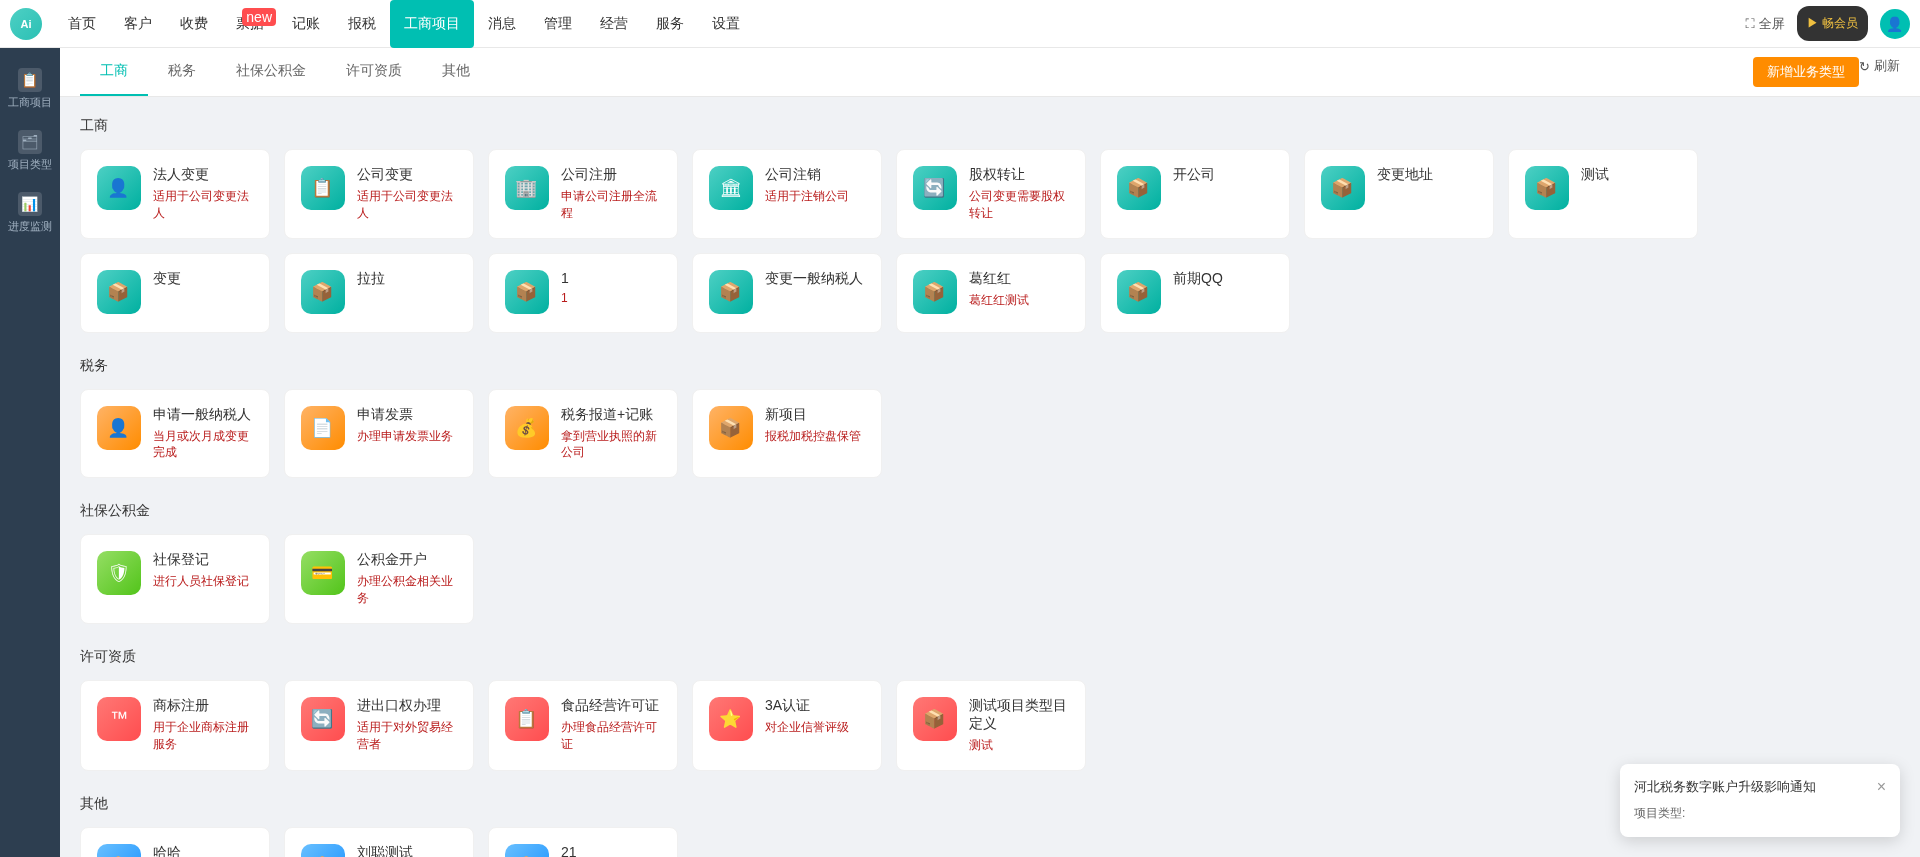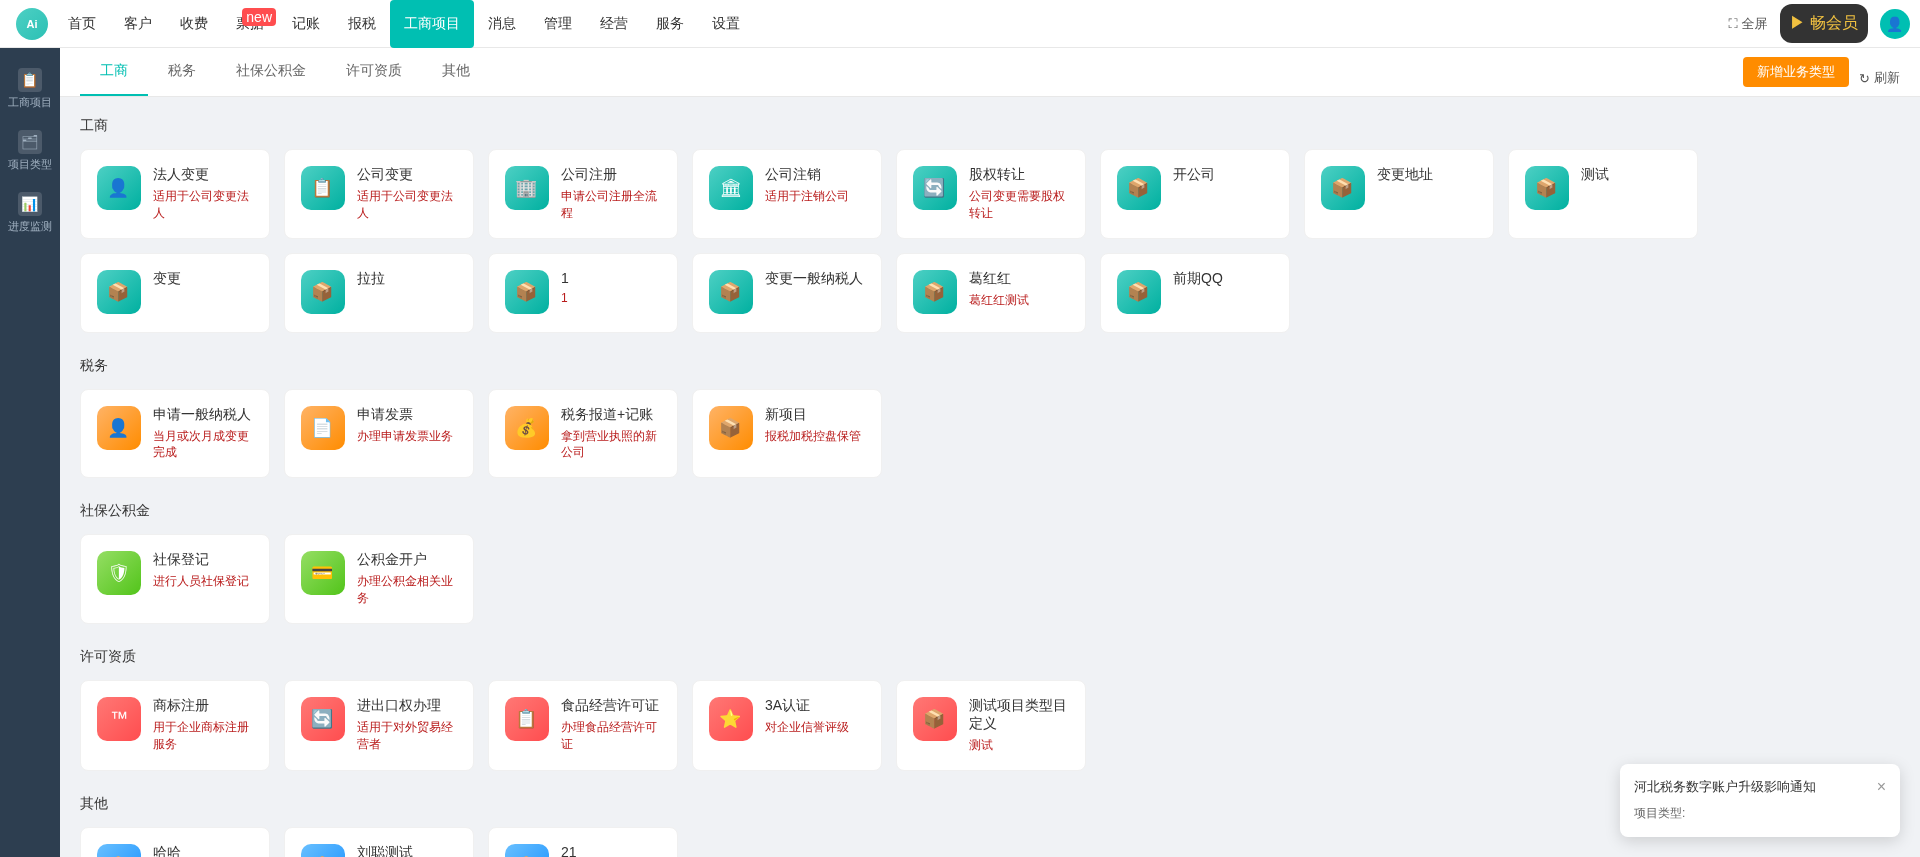--- a/index.html
+++ b/index.html
@@ -1,44 +1,44 @@
 <!DOCTYPE html>
 <html><head>
   <meta charset="utf-8">
   <style>
     * { box-sizing: border-box; margin: 0; padding: 0; }
     body { font-family: "Microsoft YaHei", "PingFang SC", sans-serif; background: #f5f5f5; font-size: 13px; color: #333; overflow-x: hidden; }
 
     
     .top-nav { background: #fff; height: 48px; display: flex; align-items: center; border-bottom: 1px solid #e8e8e8; padding: 0 10px; position: fixed; top: 0; left: 0; right: 0; z-index: 100; }
-    .top-nav-logo { width: 44px; height: 44px; display: flex; align-items: center; justify-content: center; }
+    .top-nav-logo { width: 44px; height: 44px; display: flex; align-items: center; }
     .logo-circle { width: 32px; height: 32px; border-radius: 50%; background: linear-gradient(135deg, #4dd0c4, #2bc0b4); display: flex; align-items: center; justify-content: center; }
     .logo-inner { color: #fff; font-size: 11px; font-weight: bold; }
     .nav-items { display: flex; align-items: center; flex: 1; }
     .nav-item { padding: 16px 14px; height: 48px; display: flex; align-items: center; cursor: pointer; font-size: 14px; color: #333; position: relative; }
     .nav-item.active { background: #00bfb2; color: #fff; border-radius: 4px; }
     .nav-badge { background: #ff4d4f; color: #fff; font-size: 14px; padding: 1px 4px; border-radius: 4px; position: absolute; top: 8px; right: 2px; }
     .nav-right { display: flex; align-items: center; gap: 12px; }
     .nav-right-btn { display: flex; align-items: center; gap: 4px; font-size: 13px; color: #555; cursor: pointer; }
-    .vip-btn { background: #333; color: #f0c040; padding: 9px 10px; border-radius: 12px; font-size: 16px; cursor: pointer; }
+    .vip-btn { background: #333; color: #f0c040; padding: 9px 10px; border-radius: 12px; font-size: 12px; cursor: pointer; }
     .avatar { width: 30px; height: 30px; border-radius: 50%; background: #00bfb2; display: flex; align-items: center; justify-content: center; color: #fff; font-size: 14px; cursor: pointer; }
 
     
     .sidebar { position: fixed; top: 48px; left: 0; width: 60px; height: calc(100vh - 48px); background: #2d3e50; display: flex; flex-direction: column; align-items: center; padding-top: 10px; z-index: 99; }
     .sidebar-item { width: 100%; display: flex; flex-direction: column; align-items: center; padding: 10px 0; cursor: pointer; color: #a0b0c0; font-size: 11px; gap: 3px; }
     .sidebar-icon { width: 24px; height: 24px; background: rgba(255,255,255,0.15); border-radius: 4px; display: flex; align-items: center; justify-content: center; font-size: 14px; }
 
     
     .main-content { margin-top: 48px; margin-left: 60px; background: #f0f2f5; min-height: calc(100vh - 48px); }
 
     
     .tab-bar { background: #fff; padding: 0 20px; border-bottom: 1px solid #e8e8e8; display: flex; align-items: center; }
     .tab-item { padding: 14px 20px; cursor: pointer; font-size: 14px; color: #666; border-bottom: 2px solid transparent; }
     .tab-item.active { color: #00bfb2; border-bottom-color: #00bfb2; font-weight: 500; }
-    .tab-actions { margin-left: auto; display: flex; align-items: flex-end; gap: 10px; }
+    .tab-actions { margin-left: auto; display: flex; align-items: flex-start; }
     .btn-add { background: #ff8c00; color: #fff; border: none; padding: 6px 14px; border-radius: 4px; cursor: pointer; font-size: 13px; }
     .btn-refresh { background: none; border: none; color: #555; cursor: pointer; font-size: 13px; display: flex; align-items: center; gap: 4px; }
 
     
     .content-area { padding: 20px; }
     .section-title { font-size: 14px; color: #333; font-weight: 500; margin-bottom: 14px; }
 
     
     .cards-grid { display: flex; flex-wrap: wrap; gap: 14px; margin-bottom: 24px; }
     .card { background: #fff; border-radius: 8px; padding: 16px; display: flex; align-items: flex-start; gap: 12px; width: 190px; min-height: 80px; cursor: pointer; border: 1px solid #f0f0f0; }

